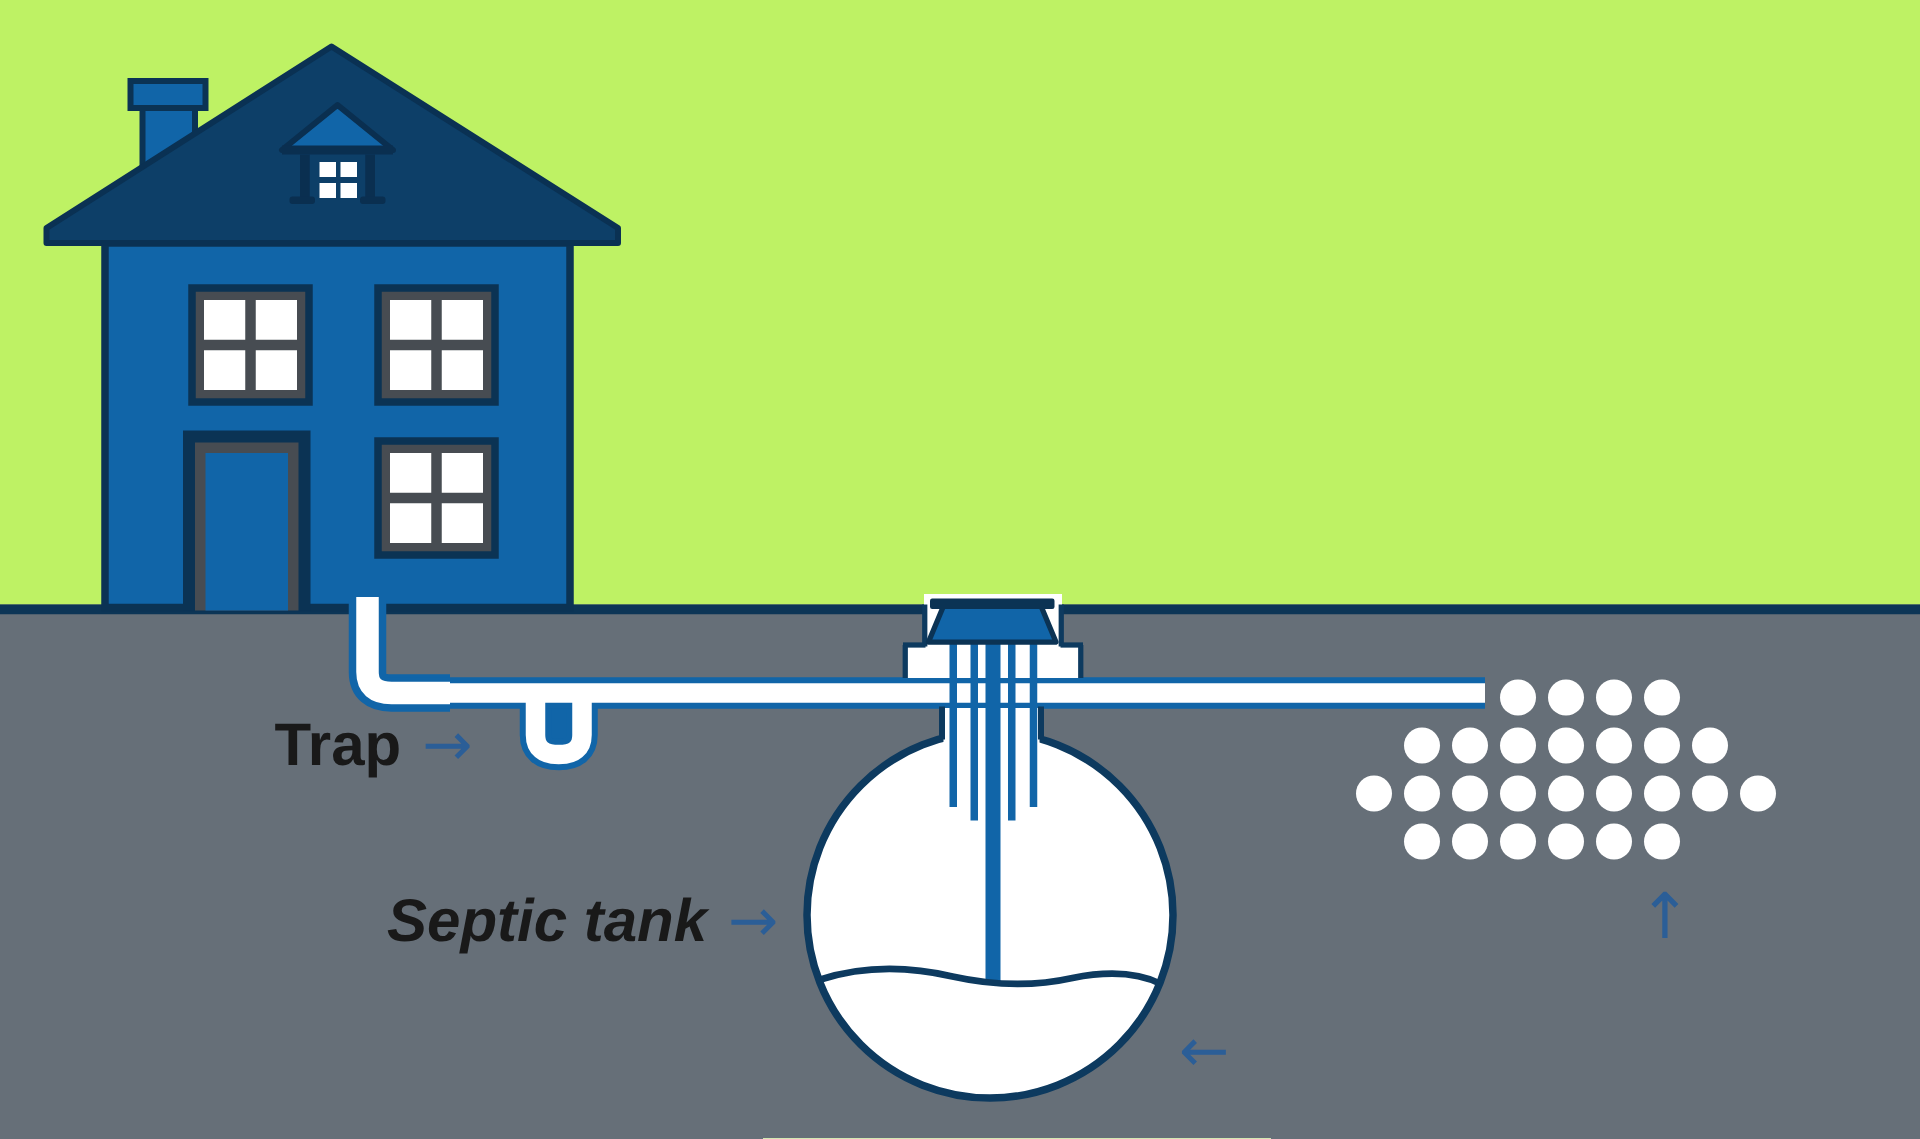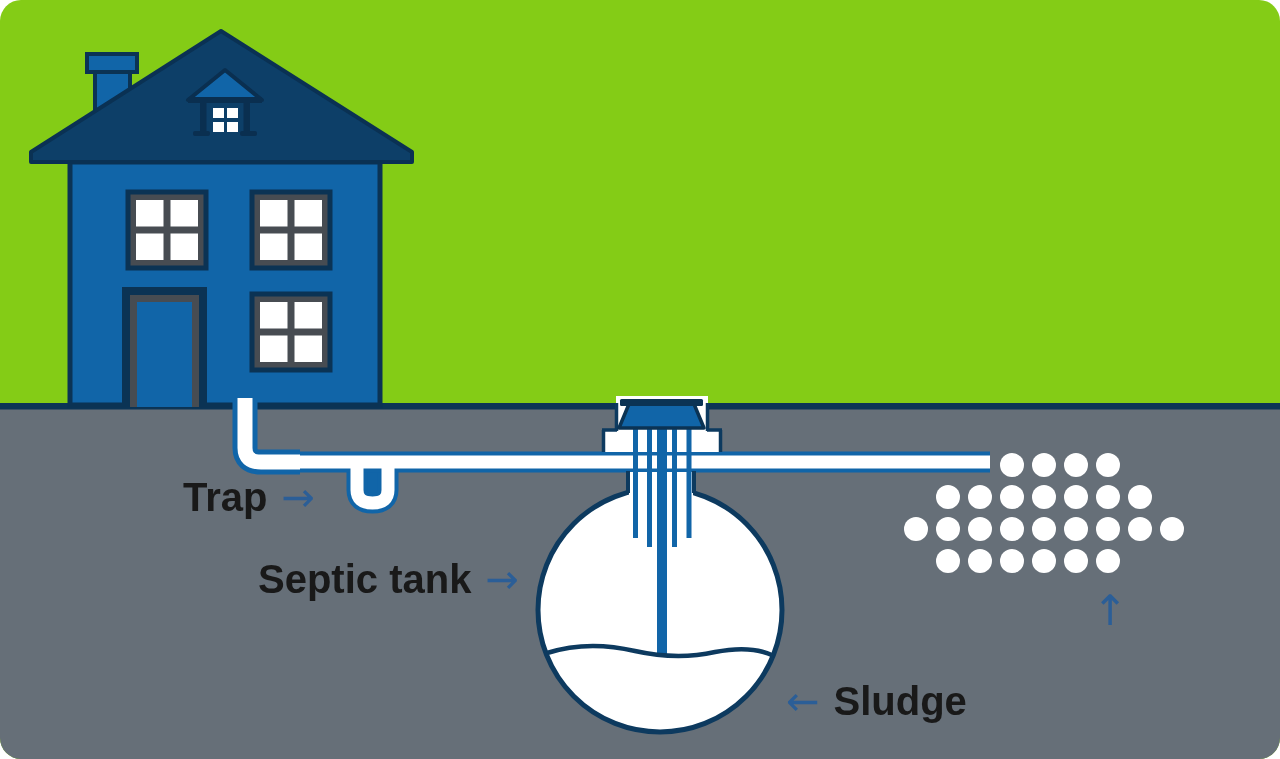--- a/index.html
+++ b/index.html
@@ -6,22 +6,21 @@
     margin: 0;
     padding: 0;
     background: #ffffff;
     font-family: "Liberation Sans", sans-serif;
   }
   #stage {
     position: relative;
     width: 1280px;
     height: 759px;
     overflow: hidden;
-    background: #84cc16;
-    border-radius: 21px;
+    background: #bef264;
   }
   #diagram-svg {
     position: absolute;
     left: 0;
     top: 0;
   }
   .label {
     position: absolute;
     display: flex;
     align-items: baseline;
@@ -189,27 +188,26 @@
         <circle cx="1076" cy="561" r="12"></circle>
         <circle cx="1108" cy="561" r="12"></circle>
     </g>
   </svg>
 
   <div class="label" id="trap-label" style="left:183px; top:477px;">
     <span>Trap</span>
     <span class="arrow">→</span>
   </div>
 
-  <div class="label" id="septic-tank-label" style="left:258px; top:559px;">
+  <div class="label" id="septic-tank-label" style="left:258px; top:594px;font-style:italic;">
     <span>Septic tank</span>
     <span class="arrow">→</span>
   </div>
 
   <div class="label" id="sludge-label" style="left:786px; top:681px;">
     <span class="arrow">←</span>
-    <span>Sludge</span>
   </div>
 
   <div class="label" id="soakaway-label" style="left:1013px; top:590px; width:194px;">
     <span class="arrow">↑</span>
   </div>
 
 </div>
 
 </body></html>

